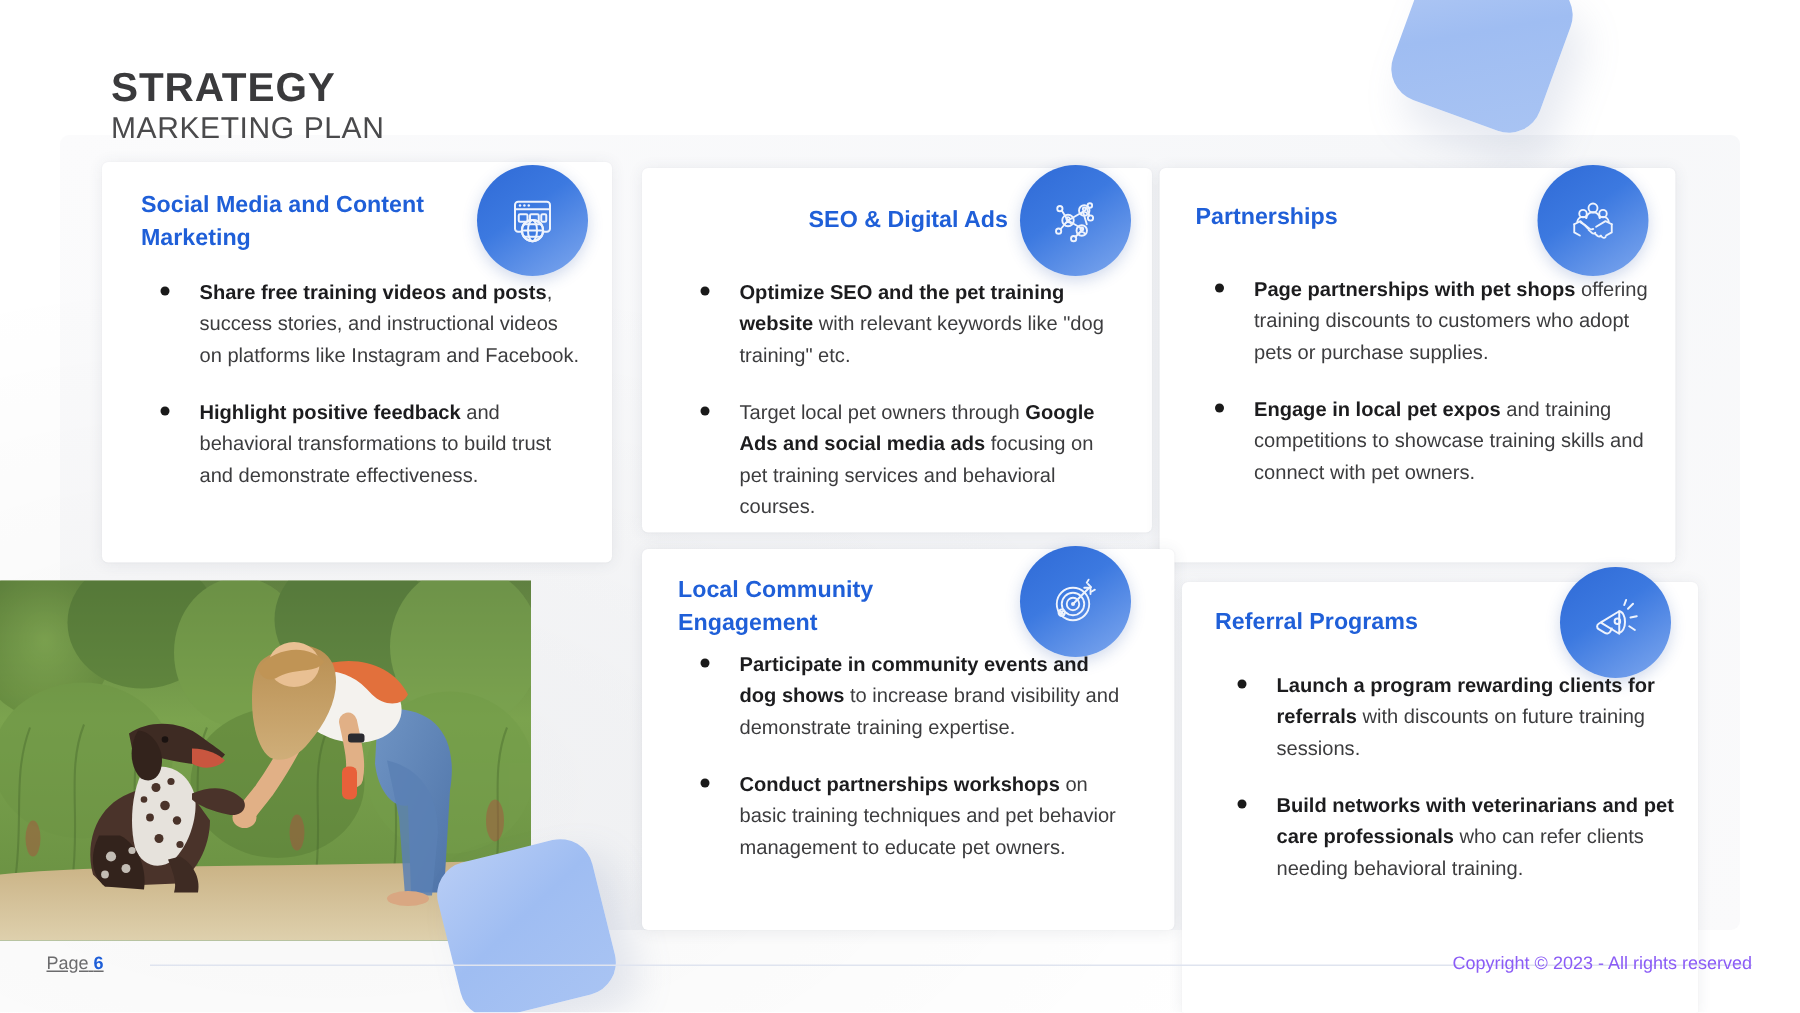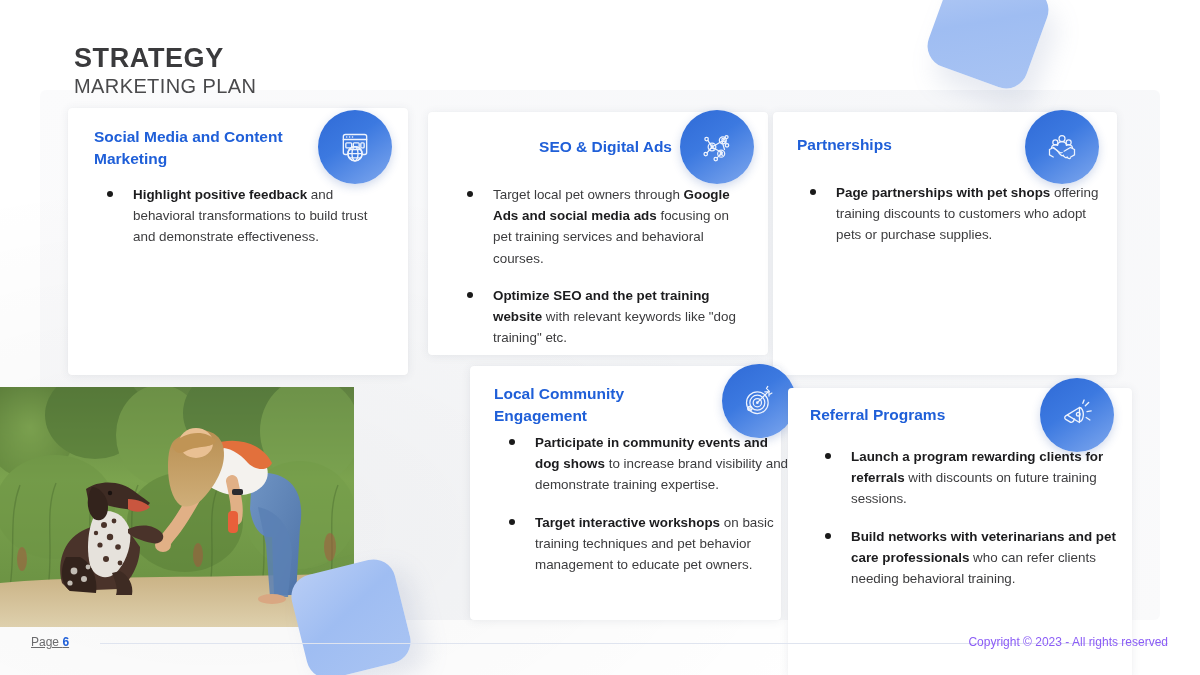--- a/index.html
+++ b/index.html
@@ -67,21 +67,21 @@
   
   .card{
     position:absolute;
     background:#ffffff;
     border-radius:4px;
     box-shadow:0 1px 10px rgba(60,70,90,0.085), 0 0 1px rgba(60,70,90,0.06);
   }
   .card-1{ left:68px;  top:108px; width:340px; height:267px; }
   .card-2{ left:428px; top:112px; width:340px; height:243px; }
   .card-3{ left:773px; top:112px; width:344px; height:263px; }
-  .card-4{ left:428px; top:366px; width:311px; height:254px;margin-left:42px; }
+  .card-4{ left:428px; top:366px; width:355px; height:254px; }
   .card-5{ left:788px; top:388px; width:344px; height:290px; }
 
   .card-title{
     position:absolute;
     font-size:15.5px; font-weight:bold; color:#1f5fd8;
     line-height:1.42;
   }
   .c1 .card-title{ left:26px; top:18px; width:225px; }
   .c2 .card-title{ left:24px; top:24px; width:220px;text-align:right; }
   .c3 .card-title{ left:24px; top:22px; width:220px; }
@@ -290,20 +290,21 @@
         <rect x="31" y="19" width="4" height="6" rx="1"></rect>
         <circle cx="24" cy="32" r="8.5" fill="#3c79e0"></circle>
         <circle cx="24" cy="32" r="8.5"></circle>
         <ellipse cx="24" cy="32" rx="3.6" ry="8.5"></ellipse>
         <line x1="15.5" y1="32" x2="32.5" y2="32"></line>
         <line x1="17" y1="27" x2="31" y2="27"></line>
         <line x1="17" y1="37" x2="31" y2="37"></line>
       </svg>
     </div>
     <ul class="bullets">
+      <li><span class="dot"></span><b>Share free training videos and posts</b><span>, success stories, and instructional videos on platforms like Instagram and Facebook.</span></li>
       <li><span class="dot"></span><b>Highlight positive feedback</b><span> and behavioral transformations to build trust and demonstrate effectiveness.</span></li>
     </ul>
   </div>
 
   <div class="card card-2 c2">
     <div class="card-title">SEO &amp; Digital Ads</div>
     <div class="badge">
       <svg viewBox="0 0 48 48" fill="none" stroke="#eef3fd" stroke-width="1.5" stroke-linecap="round" stroke-linejoin="round">
         <line x1="18" y1="24" x2="30" y2="17"></line>
         <line x1="18" y1="24" x2="30" y2="31"></line>
@@ -322,22 +323,22 @@
         <circle cx="29" cy="30.8" r="1.2"></circle>
         <path d="M26.9 34.1c0.6-1.4 3.6-1.4 4.2 0"></path>
         <circle cx="11.5" cy="14.5" r="2.1"></circle>
         <circle cx="10.5" cy="32.5" r="2.1"></circle>
         <circle cx="36" cy="22" r="2.1"></circle>
         <circle cx="22.5" cy="38.5" r="2.1"></circle>
         <circle cx="35.5" cy="12" r="1.8"></circle>
       </svg>
     </div>
     <ul class="bullets">
+      <li><span class="dot"></span><b>Optimize SEO and the pet training website</b><span> with relevant keywords like "dog training" etc.</span></li>
       <li><span class="dot"></span><span>Target local pet owners through </span><b>Google Ads and social media ads</b><span> focusing on pet training services and behavioral courses.</span></li>
-      <li><span class="dot"></span><b>Optimize SEO and the pet training website</b><span> with relevant keywords like "dog training" etc.</span></li>
     </ul>
   </div>
 
   <div class="card card-3 c3">
     <div class="card-title">Partnerships</div>
     <div class="badge">
       <svg viewBox="0 0 48 48" fill="none" stroke="#eef3fd" stroke-width="1.5" stroke-linecap="round" stroke-linejoin="round">
         <circle cx="24" cy="14" r="3.6"></circle>
         <path d="M18.6 22c0.6-3.1 2.8-4.6 5.4-4.6s4.8 1.5 5.4 4.6"></path>
         <circle cx="16" cy="18.5" r="3"></circle>
@@ -349,20 +350,21 @@
         <path d="M14 25.5c2 1 4.6 2.6 6.4 4.4 1.2 1.2 2.6 1.5 3.8 0.8"></path>
         <path d="M20.5 31.5l2.6 2.4c0.9 0.8 2 0.7 2.7-0.1"></path>
         <path d="M25.4 34.4l2.3 2c0.9 0.7 2 0.6 2.6-0.3"></path>
         <path d="M30 36.2l1.6 1.3c0.9 0.7 2 0.5 2.5-0.4"></path>
         <path d="M9 27v6.5l4.5 2.5"></path>
         <path d="M39 27v6.5L34.5 36"></path>
       </svg>
     </div>
     <ul class="bullets">
       <li><span class="dot"></span><b>Page partnerships with pet shops</b><span> offering training discounts to customers who adopt pets or purchase supplies.</span></li>
+      <li><span class="dot"></span><b>Engage in local pet expos</b><span> and training competitions to showcase training skills and connect with pet owners.</span></li>
     </ul>
   </div>
 
   <div class="card card-4 c4">
     <div class="card-title">Local Community Engagement</div>
     <div class="badge">
       <svg viewBox="0 0 48 48" fill="none" stroke="#eef3fd" stroke-width="1.5" stroke-linecap="round" stroke-linejoin="round">
         <circle cx="22" cy="26" r="13"></circle>
         <circle cx="22" cy="26" r="9"></circle>
         <circle cx="22" cy="26" r="5"></circle>
@@ -371,21 +373,21 @@
         <path d="M31 13h5v5"></path>
         <path d="M34 10l2.5 2.5"></path>
         <path d="M37 16l2.5-1.5"></path>
         <path d="M33 9l1.5-2.5"></path>
         <circle cx="13" cy="33" r="2.6"></circle>
         <path d="M11.6 31.6l2.8 2.8M14.4 31.6l-2.8 2.8"></path>
       </svg>
     </div>
     <ul class="bullets">
       <li><span class="dot"></span><b>Participate in community events and dog shows</b><span> to increase brand visibility and demonstrate training expertise.</span></li>
-      <li><span class="dot"></span><b>Target interactive workshops</b><span> on basic training techniques and pet behavior management to educate pet owners.</span></li>
+      <li><span class="dot"></span><b>Conduct partnerships workshops</b><span> on basic training techniques and pet behavior management to educate pet owners.</span></li>
     </ul>
   </div>
 
   <div class="card card-5 c5">
     <div class="card-title">Referral Programs</div>
     <div class="badge">
       <svg viewBox="0 0 48 48" fill="none" stroke="#eef3fd" stroke-width="1.6" stroke-linecap="round" stroke-linejoin="round">
         <path d="M13 23.5l14-8.5v18l-14-8.5z"></path>
         <path d="M13 23.5l-2.5 1.5c-1.6 1-1.6 3.3 0 4.3l5 3c1.6 1 3.6 0.4 4.4-1.2l1.1-2.3"></path>
         <path d="M27 15c2.6 0 4.6 3.8 4.6 8.5S29.6 32 27 32"></path>

